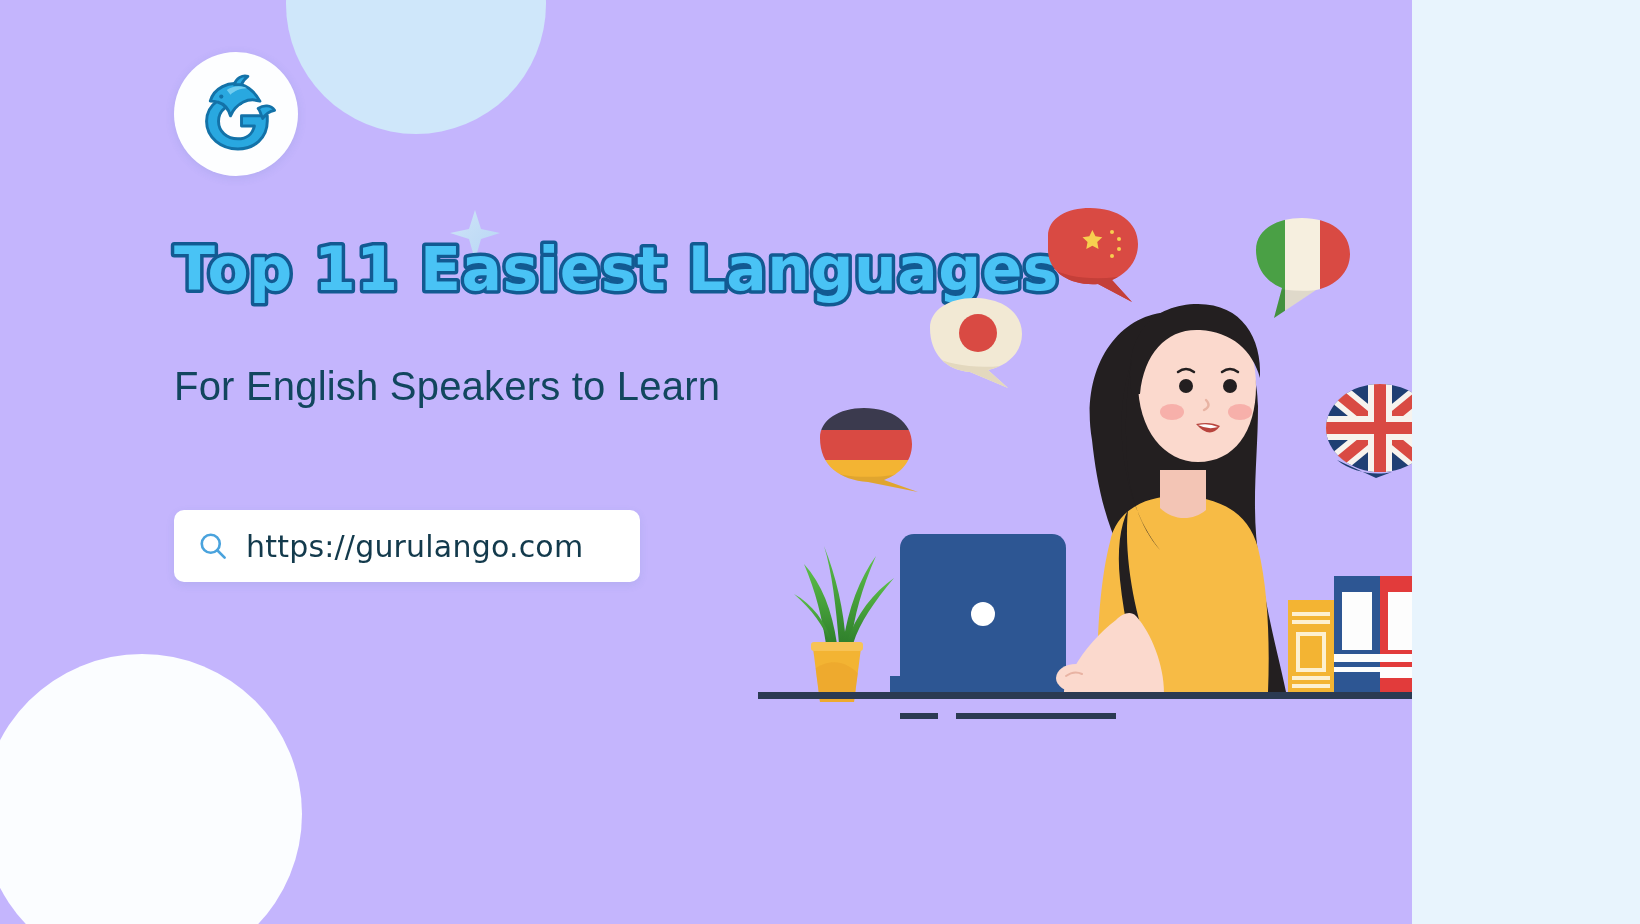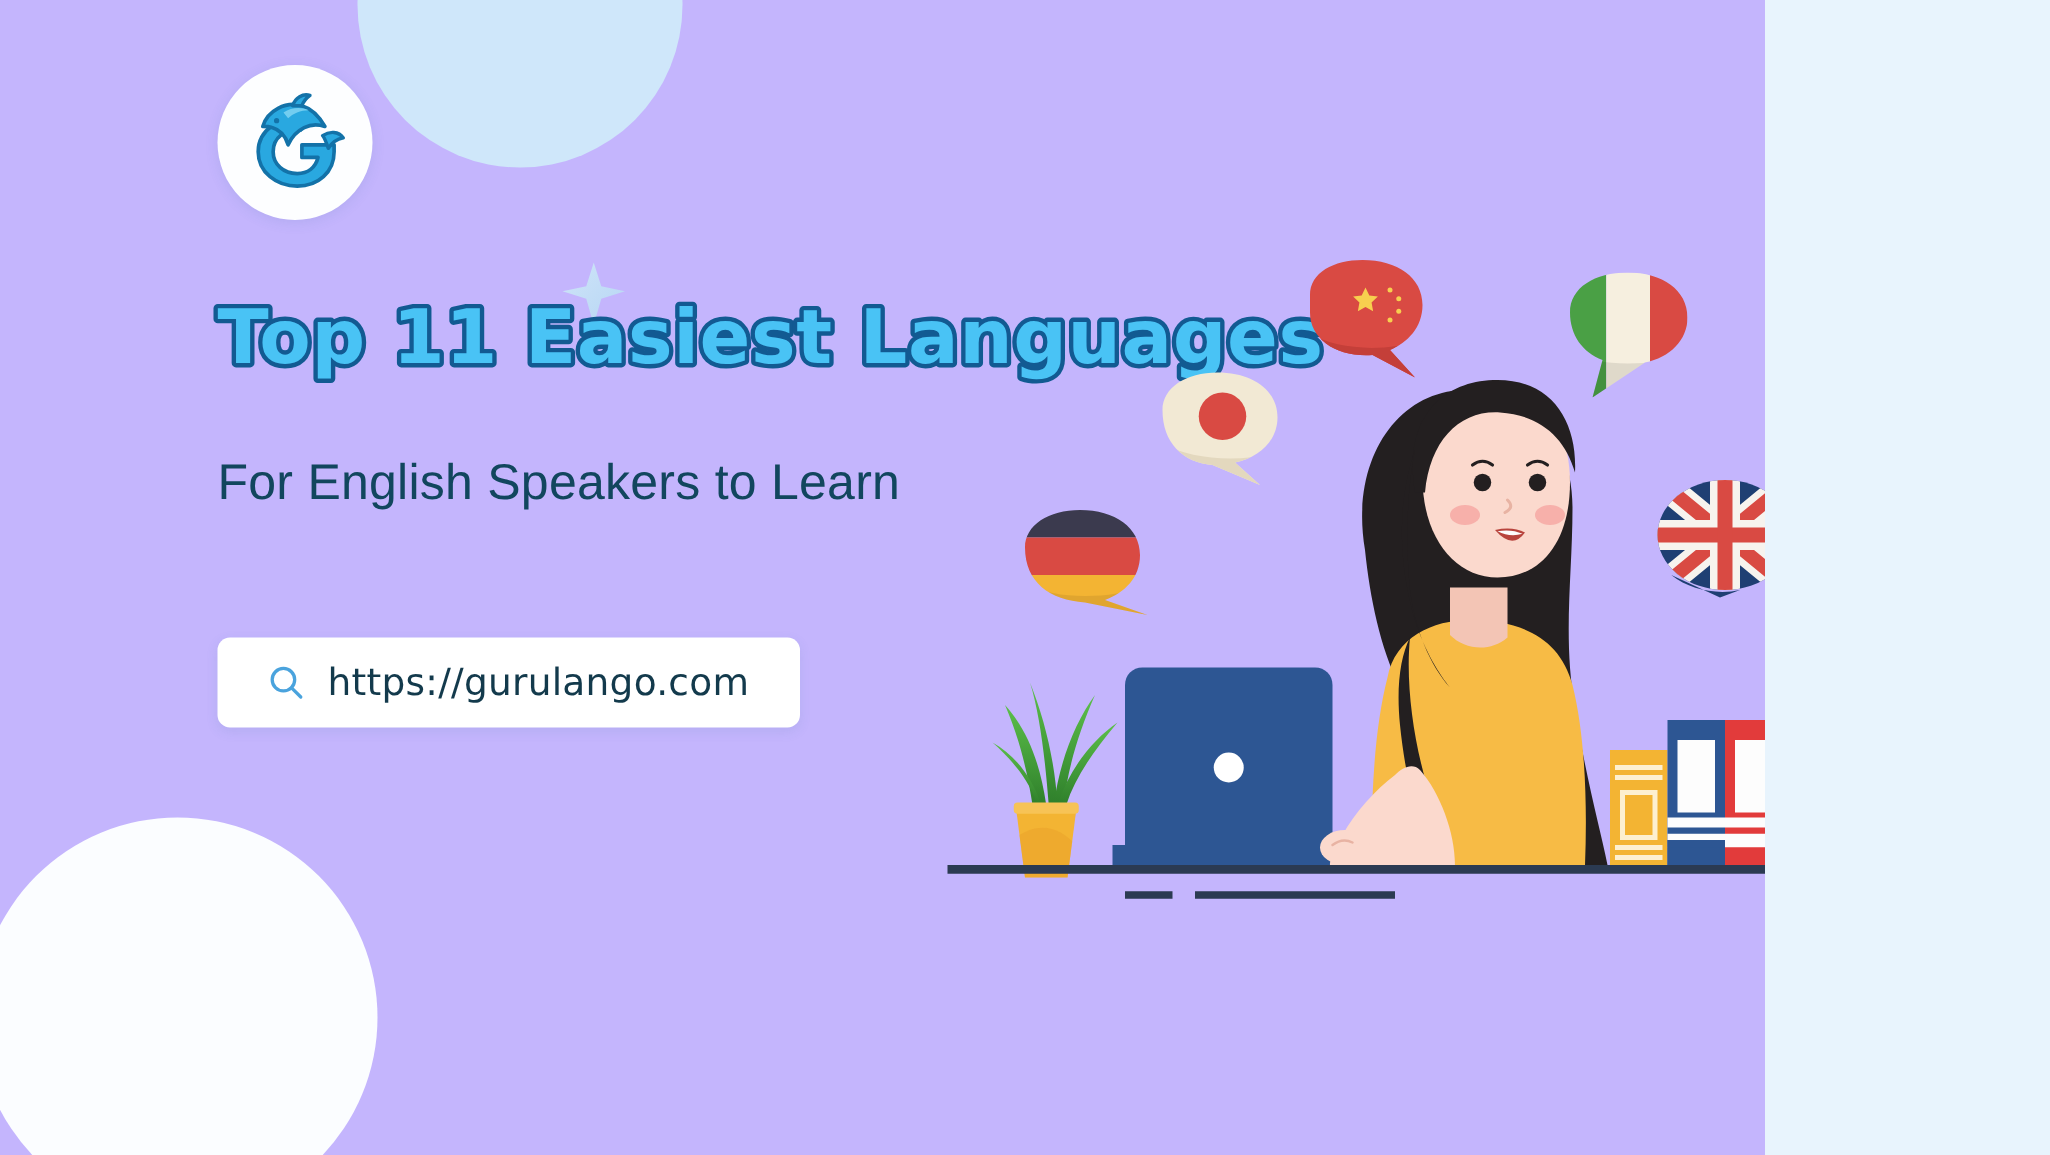--- a/index.html
+++ b/index.html
@@ -64,21 +64,21 @@
   }
 
   
   .searchbox {
     position:absolute; left:174px; top:510px;
     width:466px; height:72px;
     background:#ffffff;
     border-radius:10px;
     box-shadow:0 3px 9px rgba(70,120,165,.12);
     display:flex; align-items:center;
-    padding-left:40px;
+    padding-left:24px;
     gap:18px;
   }
   .search-icon { flex:0 0 auto; width:30px; height:30px; display:block; }
   .search-text {
     font-size:30px; color:#133a4c; letter-spacing:0.2px;
     font-family:"DejaVu Sans", sans-serif;
     white-space:nowrap;
   }
 
   

